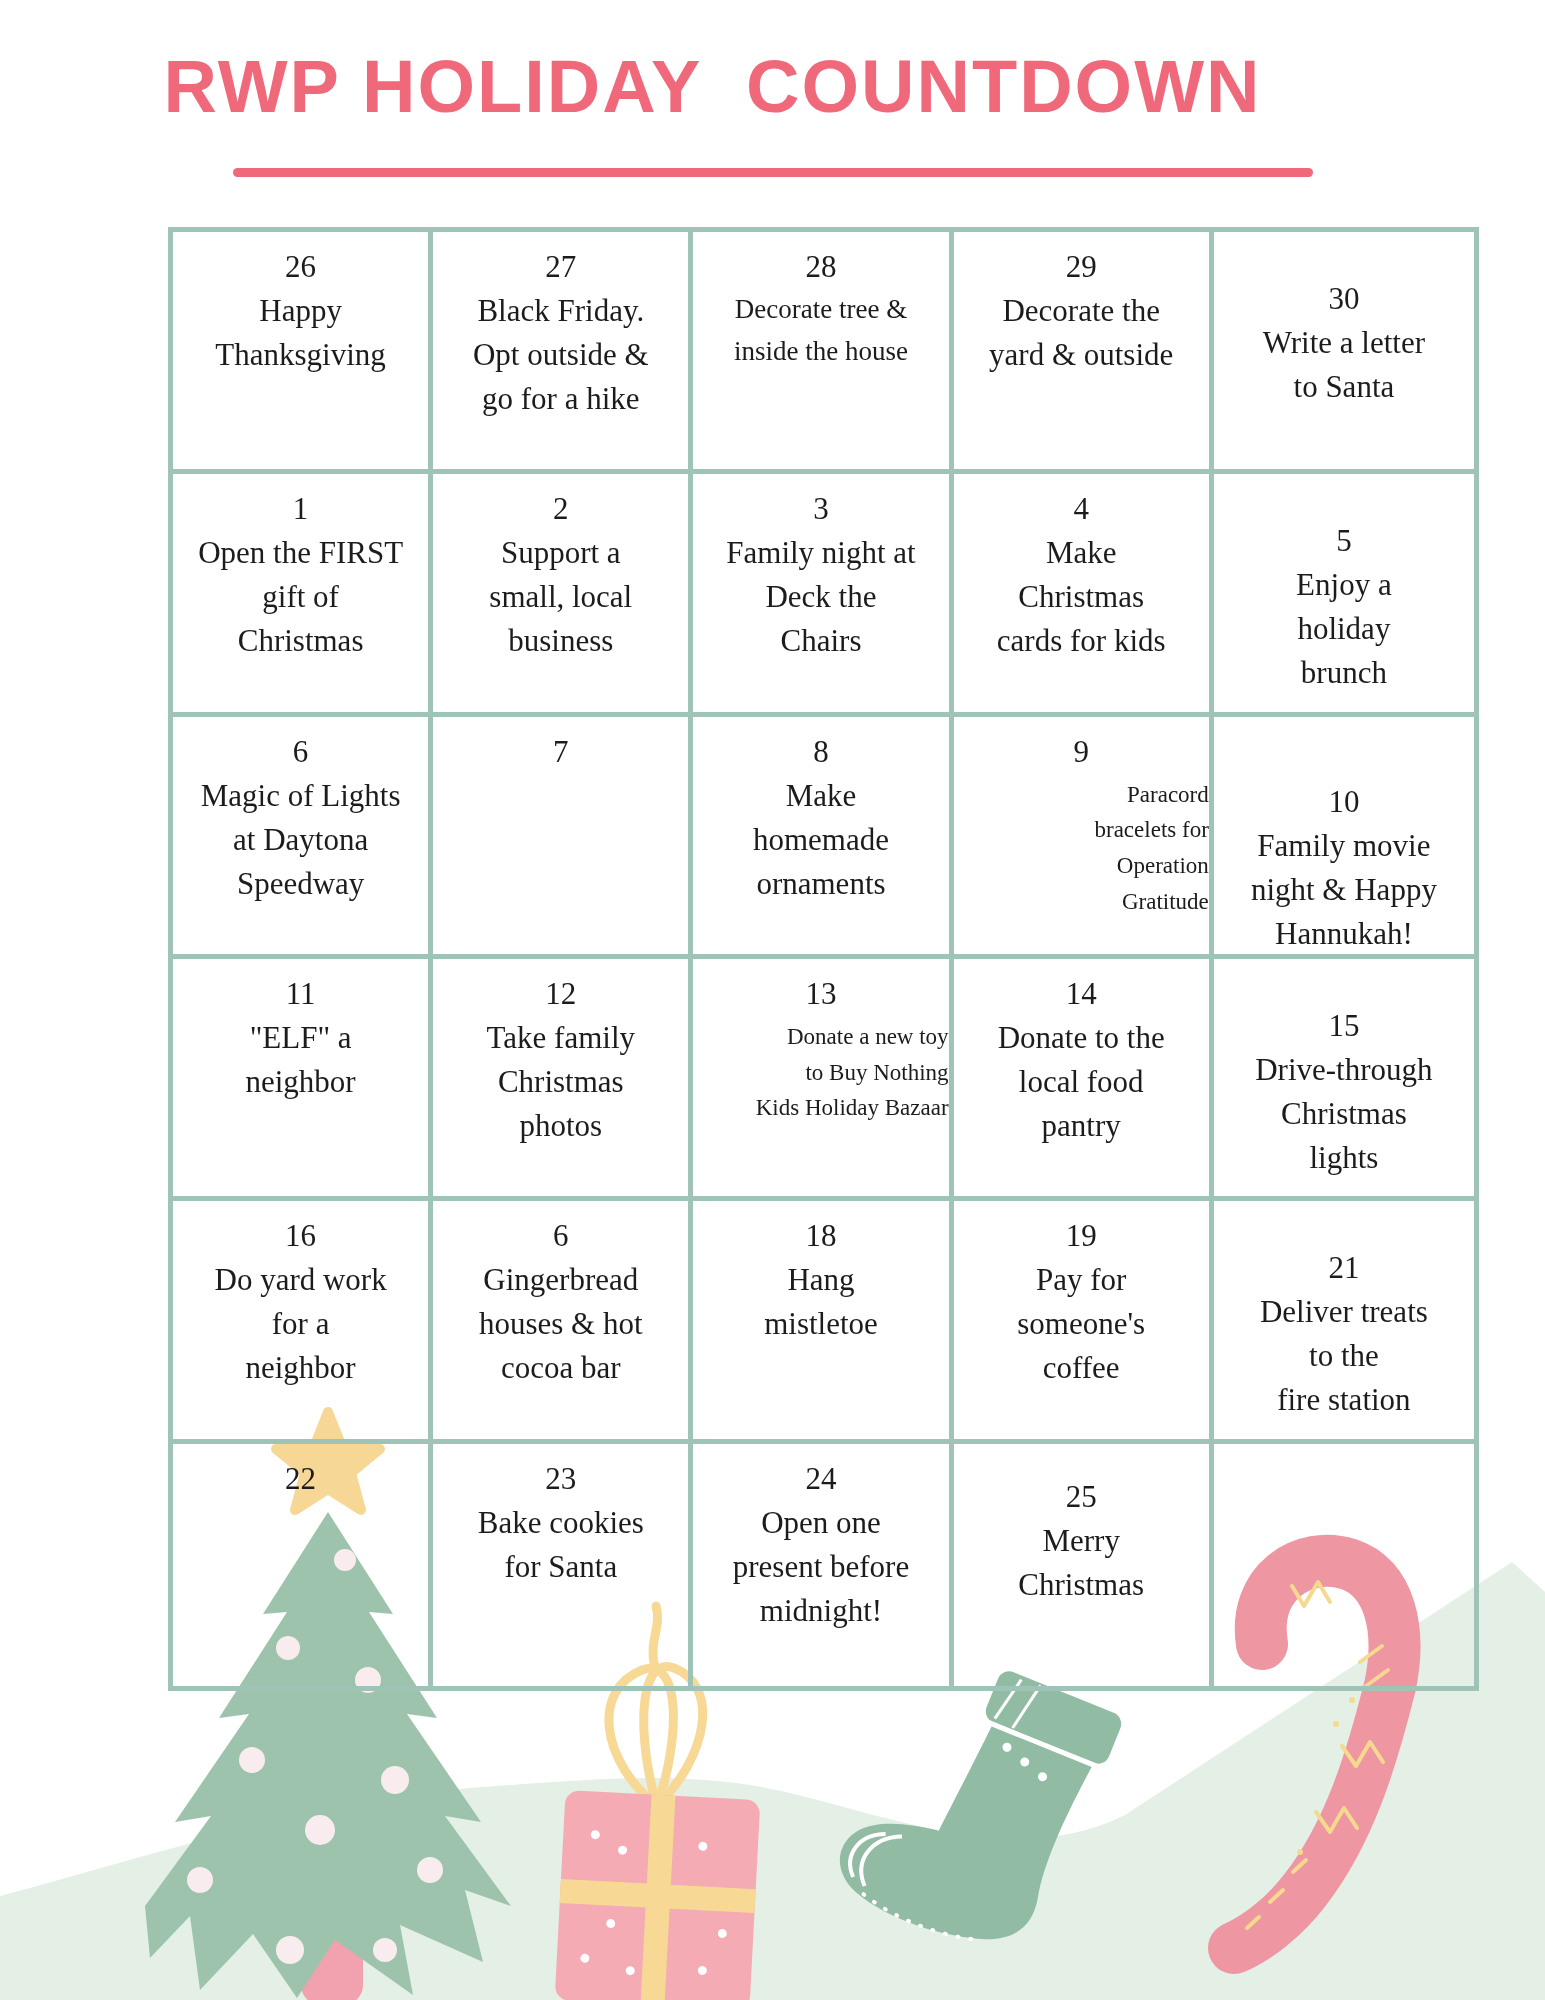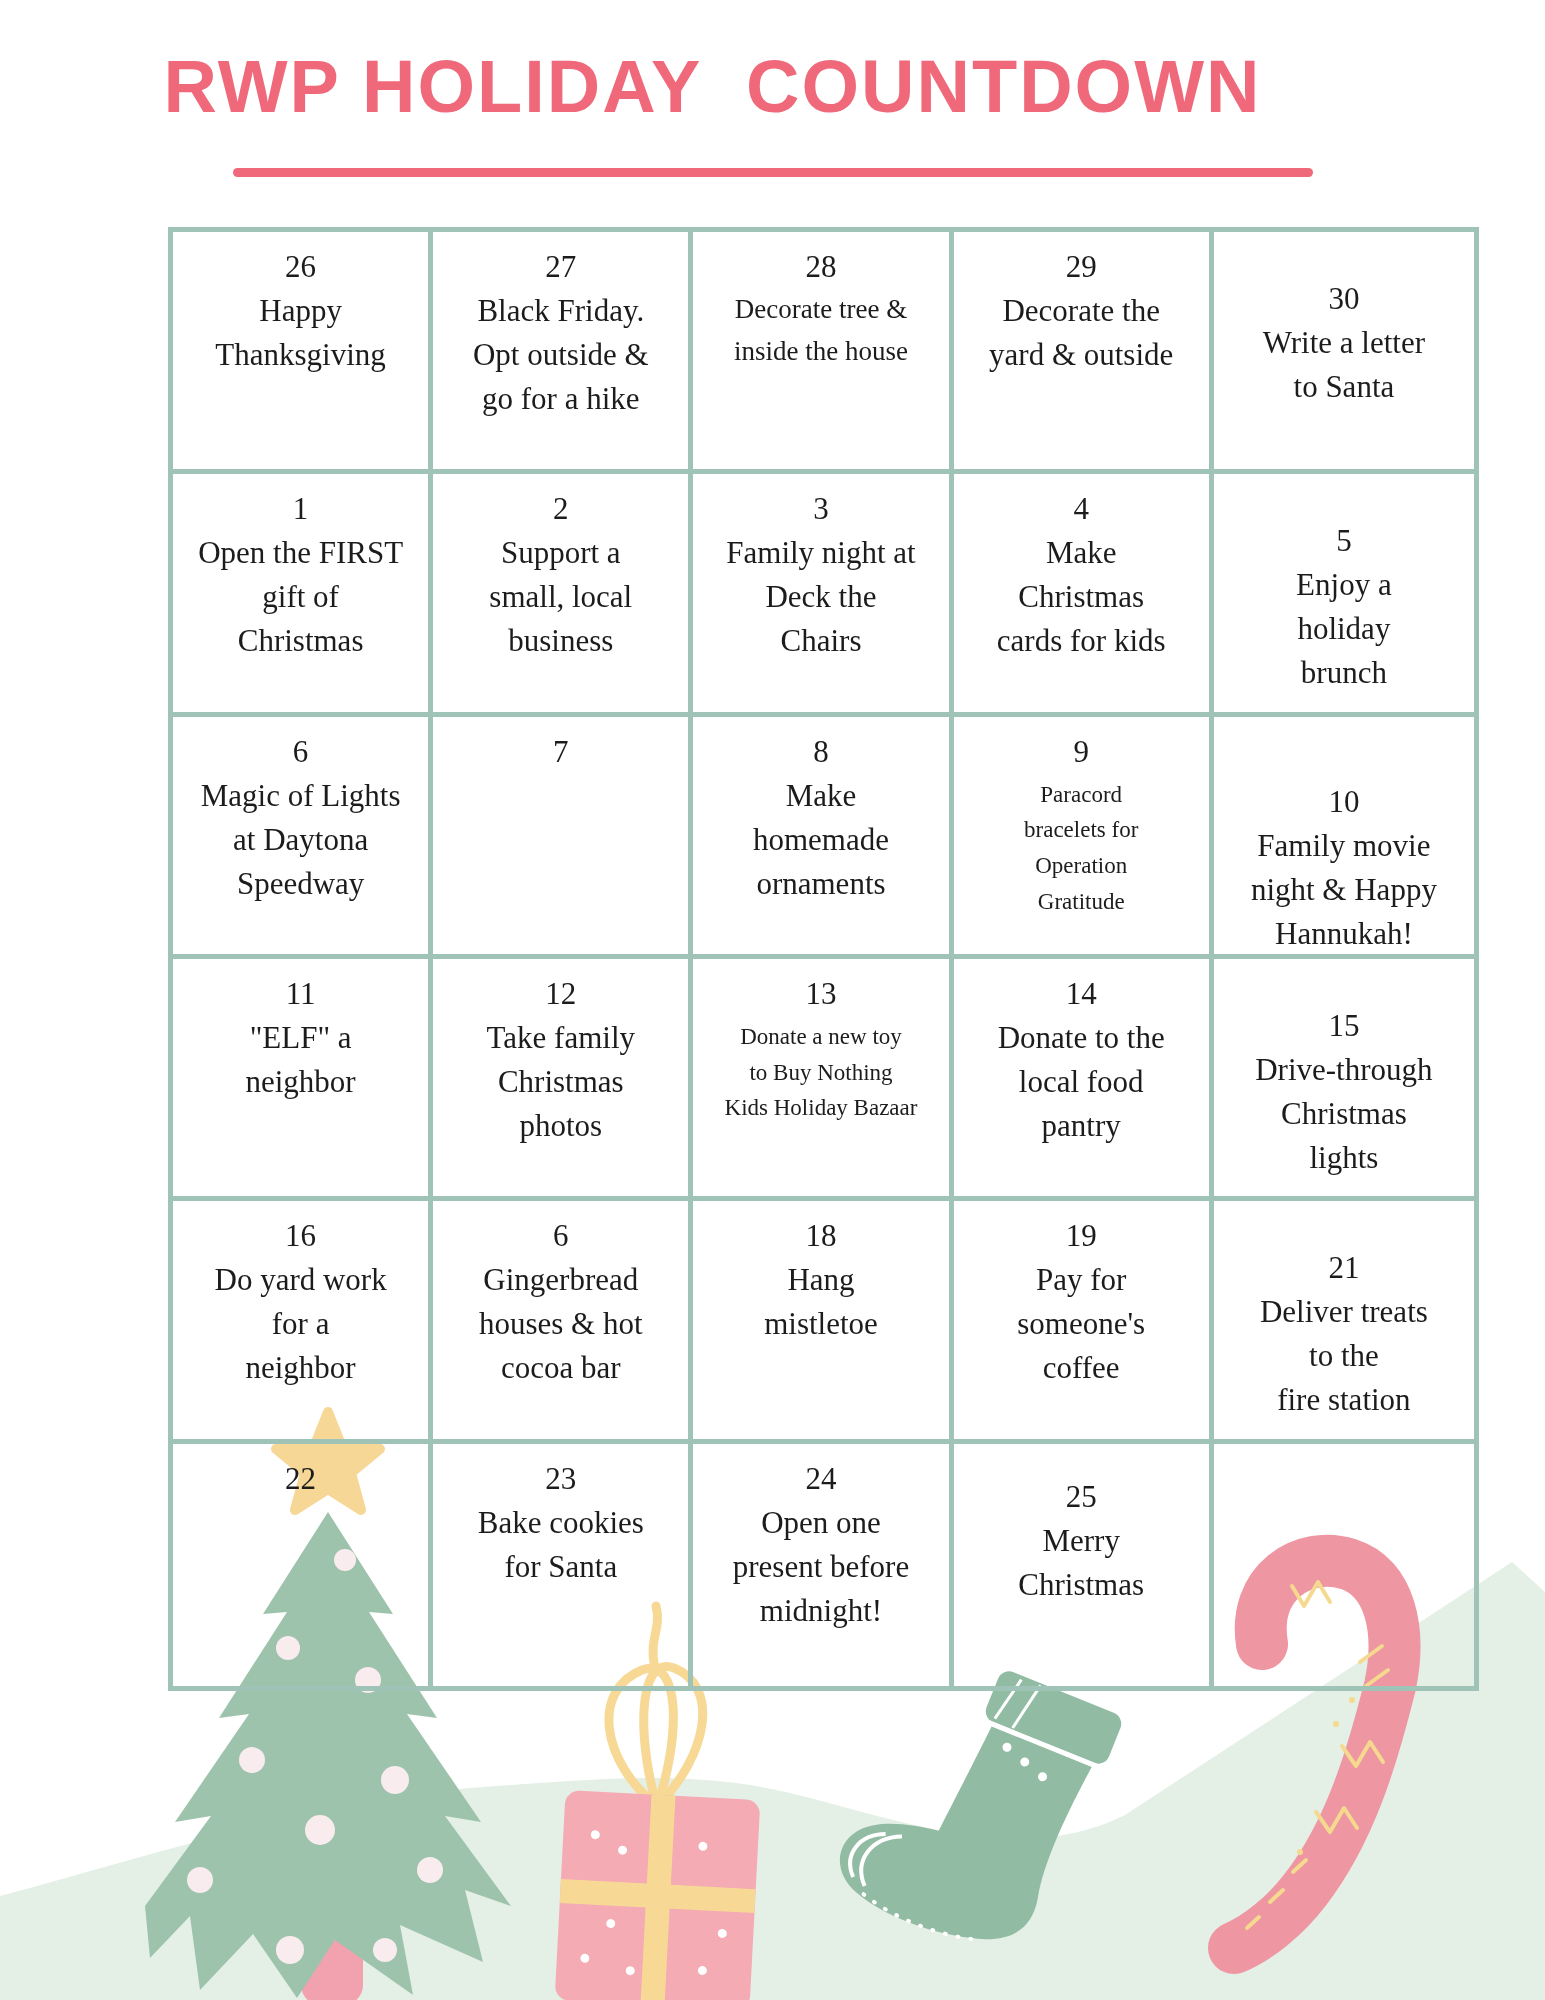--- a/index.html
+++ b/index.html
@@ -25,21 +25,21 @@
   }
   .cell{
     border-right:5px solid #a0c3b7;border-bottom:5px solid #a0c3b7;
     box-sizing:border-box;text-align:center;padding-top:13px;color:#1c1c1c;
     overflow:hidden;
   }
   .cell:nth-child(5n){border-right:none;margin-top:32px;}
   .cell:nth-child(n+26){border-bottom:none;}
   .day{display:block;font-size:31px;line-height:1.42;}
   .txt{display:block;font-size:31px;line-height:1.42;white-space:pre-line;}
-  .cell.small .txt{font-size:23px;line-height:1.55;padding-top:3px;}
+  .cell.small .txt{font-size:23px;line-height:1.55;padding-top:3px;text-align:right;}
   .cell.medium .txt{font-size:27px;line-height:1.55;}
   .cell.pad{padding-top:31px;}
 </style>
 </head>
 <body>
 
 <svg class="deco" width="1545" height="2000" viewBox="0 0 1545 2000">
 
   <g>
     <path fill="#e4efe6" d="M0,1896 C150,1856 320,1800 470,1788 C610,1778 700,1768 810,1798

